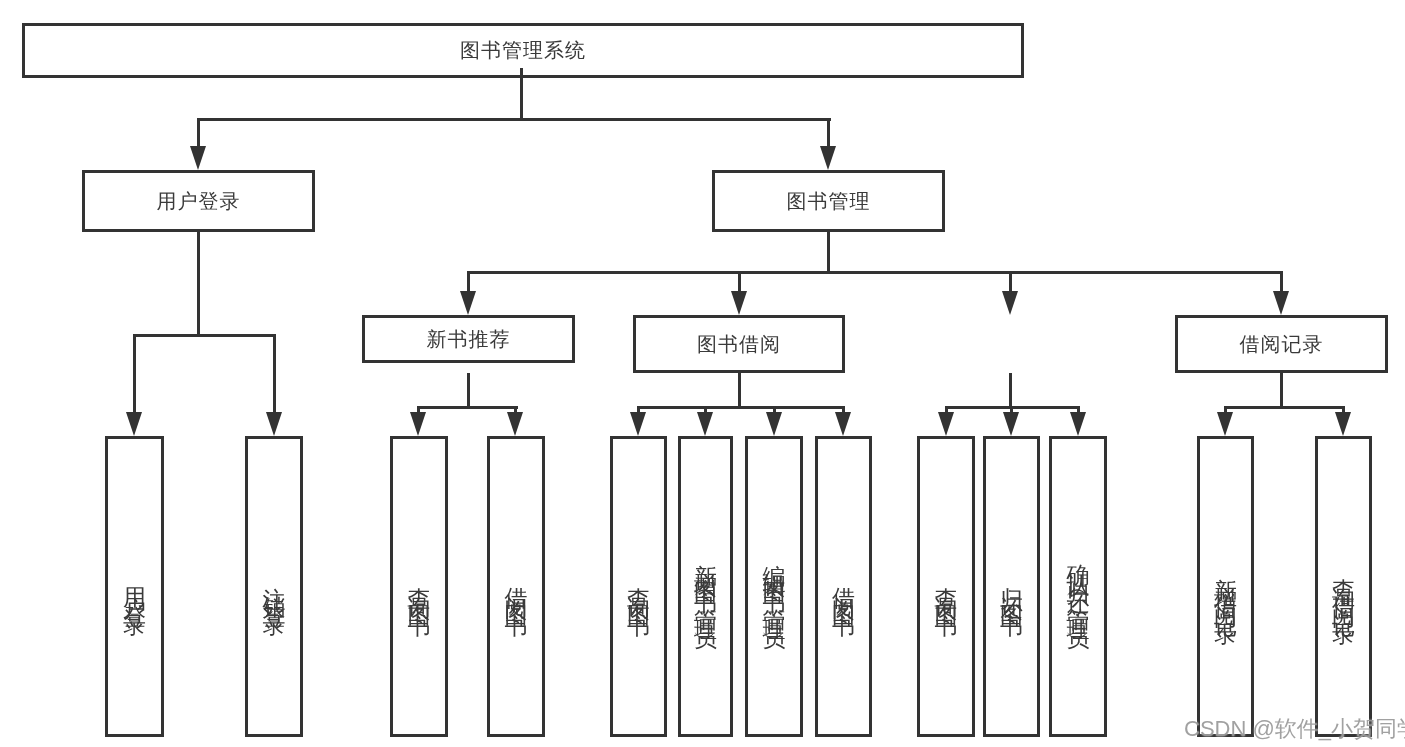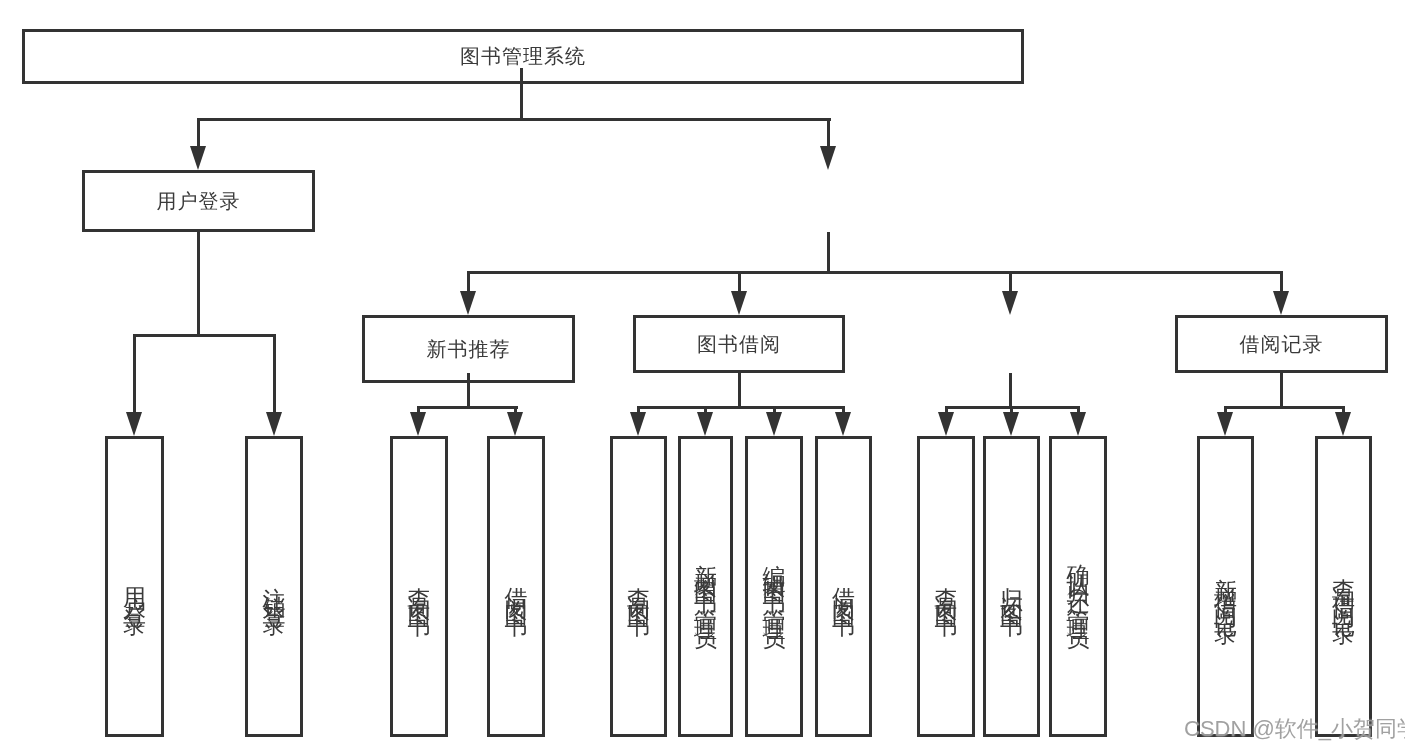--- a/index.html
+++ b/index.html
@@ -47,54 +47,57 @@
     white-space: nowrap;
     z-index: 6;
     text-shadow: 0 0 2px #ffffff;
   }
 </style>
 </head>
 <body>
 
 <div id="canvas">
 
-  <div class="box hbox" style="left:22px; top:29px; width:1002px; height:55px;">
+  <div class="box hbox" style="left:22px; top:23px; width:1002px; height:55px;">
     <span>图书管理系统</span>
   </div>
 
   <div class="vline" style="left:520px; top:68px; height:52px;"></div>
   <div class="hline" style="left:198px; top:118px; width:633px;"></div>
   <div class="vline" style="left:197px; top:118px; height:32px;"></div>
   <div class="arrow-down" style="left:190px; top:146px;"></div>
   <div class="vline" style="left:827px; top:118px; height:32px;"></div>
   <div class="arrow-down" style="left:820px; top:146px;"></div>
 
   <div class="box hbox" style="left:82px; top:170px; width:233px; height:62px;">
     <span>用户登录</span>
+  </div>
+  <div class="box hbox" style="left:712px; top:170px; width:233px; height:62px;">
+    <span>图书管理</span>
   </div>
 
   <div class="vline" style="left:197px; top:232px; height:104px;"></div>
   <div class="hline" style="left:133px; top:334px; width:143px;"></div>
   <div class="vline" style="left:133px; top:334px; height:82px;"></div>
   <div class="arrow-down" style="left:126px; top:412px;"></div>
   <div class="vline" style="left:273px; top:334px; height:82px;"></div>
   <div class="arrow-down" style="left:266px; top:412px;"></div>
 
   <div class="vline" style="left:827px; top:232px; height:42px;"></div>
   <div class="hline" style="left:467px; top:271px; width:816px;"></div>
   <div class="vline" style="left:467px; top:271px; height:24px;"></div>
   <div class="arrow-down" style="left:460px; top:291px;"></div>
   <div class="vline" style="left:738px; top:271px; height:24px;"></div>
   <div class="arrow-down" style="left:731px; top:291px;"></div>
   <div class="vline" style="left:1009px; top:271px; height:24px;"></div>
   <div class="arrow-down" style="left:1002px; top:291px;"></div>
   <div class="vline" style="left:1280px; top:271px; height:24px;"></div>
   <div class="arrow-down" style="left:1273px; top:291px;"></div>
 
-  <div class="box hbox" style="left:362px; top:315px; width:213px; height:68px;">
+  <div class="box hbox" style="left:362px; top:315px; width:213px; height:48px;">
     <span>新书推荐</span>
   </div>
   <div class="box hbox" style="left:633px; top:315px; width:212px; height:58px;">
     <span>图书借阅</span>
   </div>
   <div class="box hbox" style="left:1175px; top:315px; width:213px; height:58px;">
     <span>借阅记录</span>
   </div>
 
   <div class="vline" style="left:467px; top:373px; height:36px;"></div>

